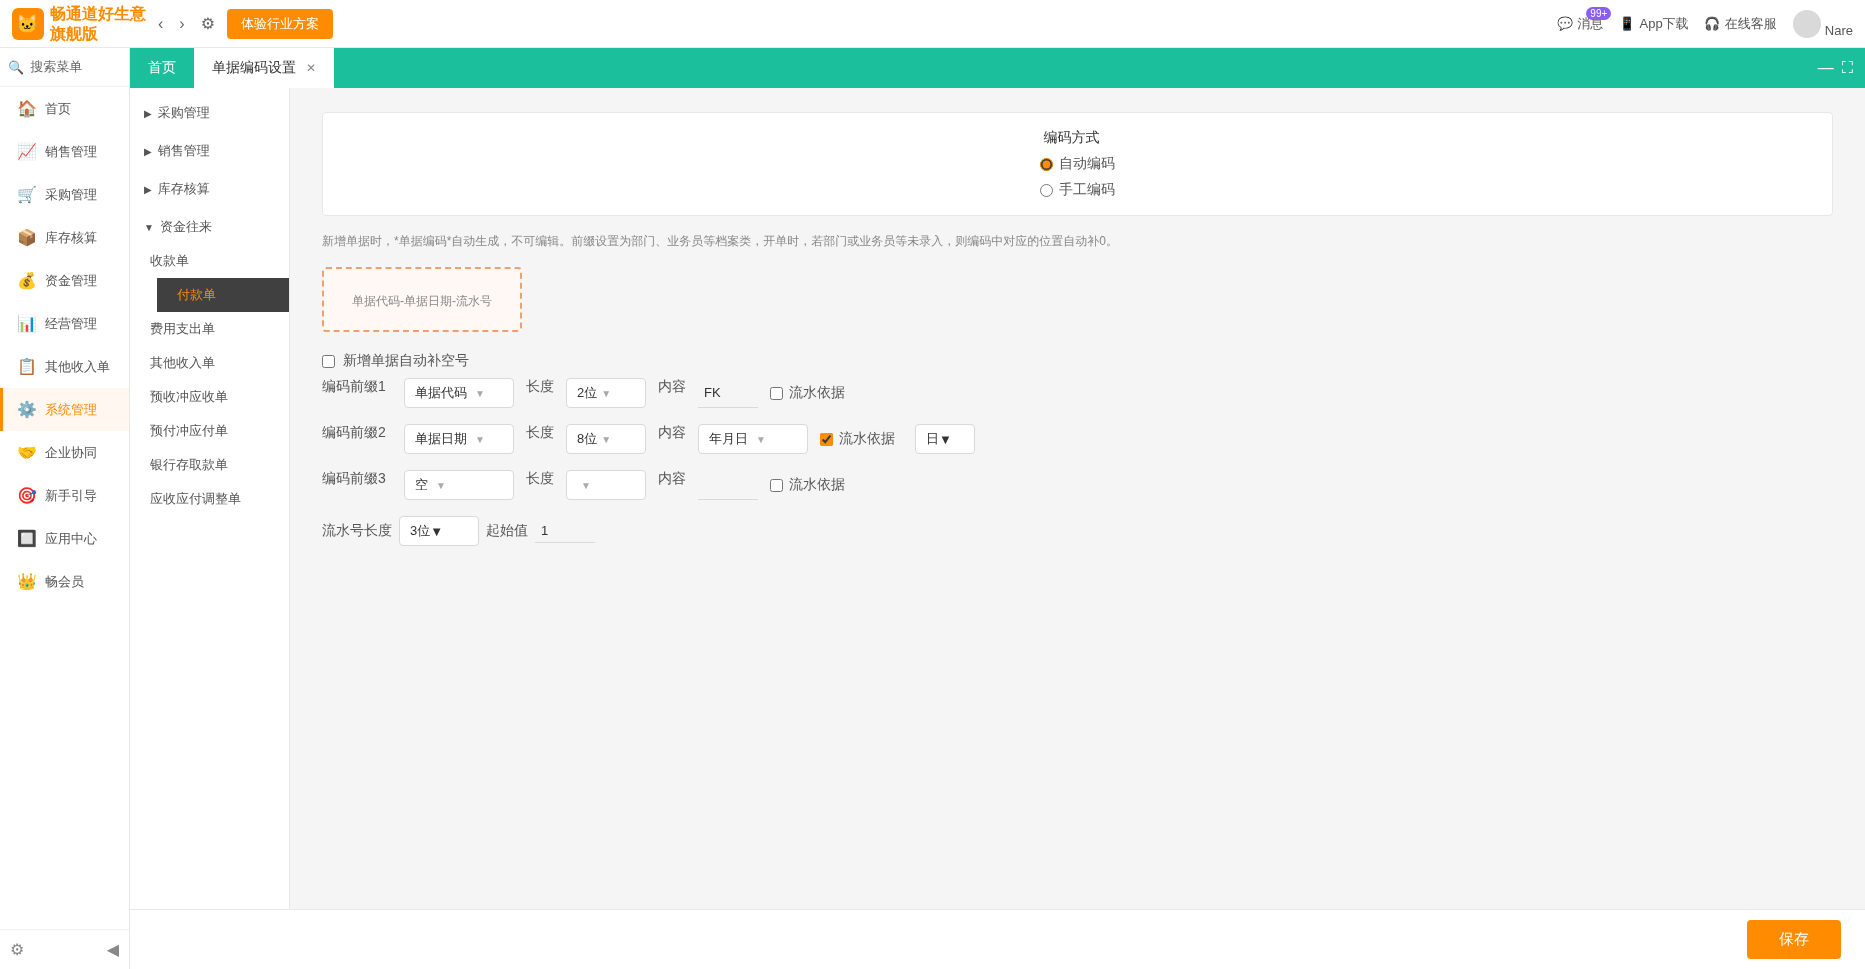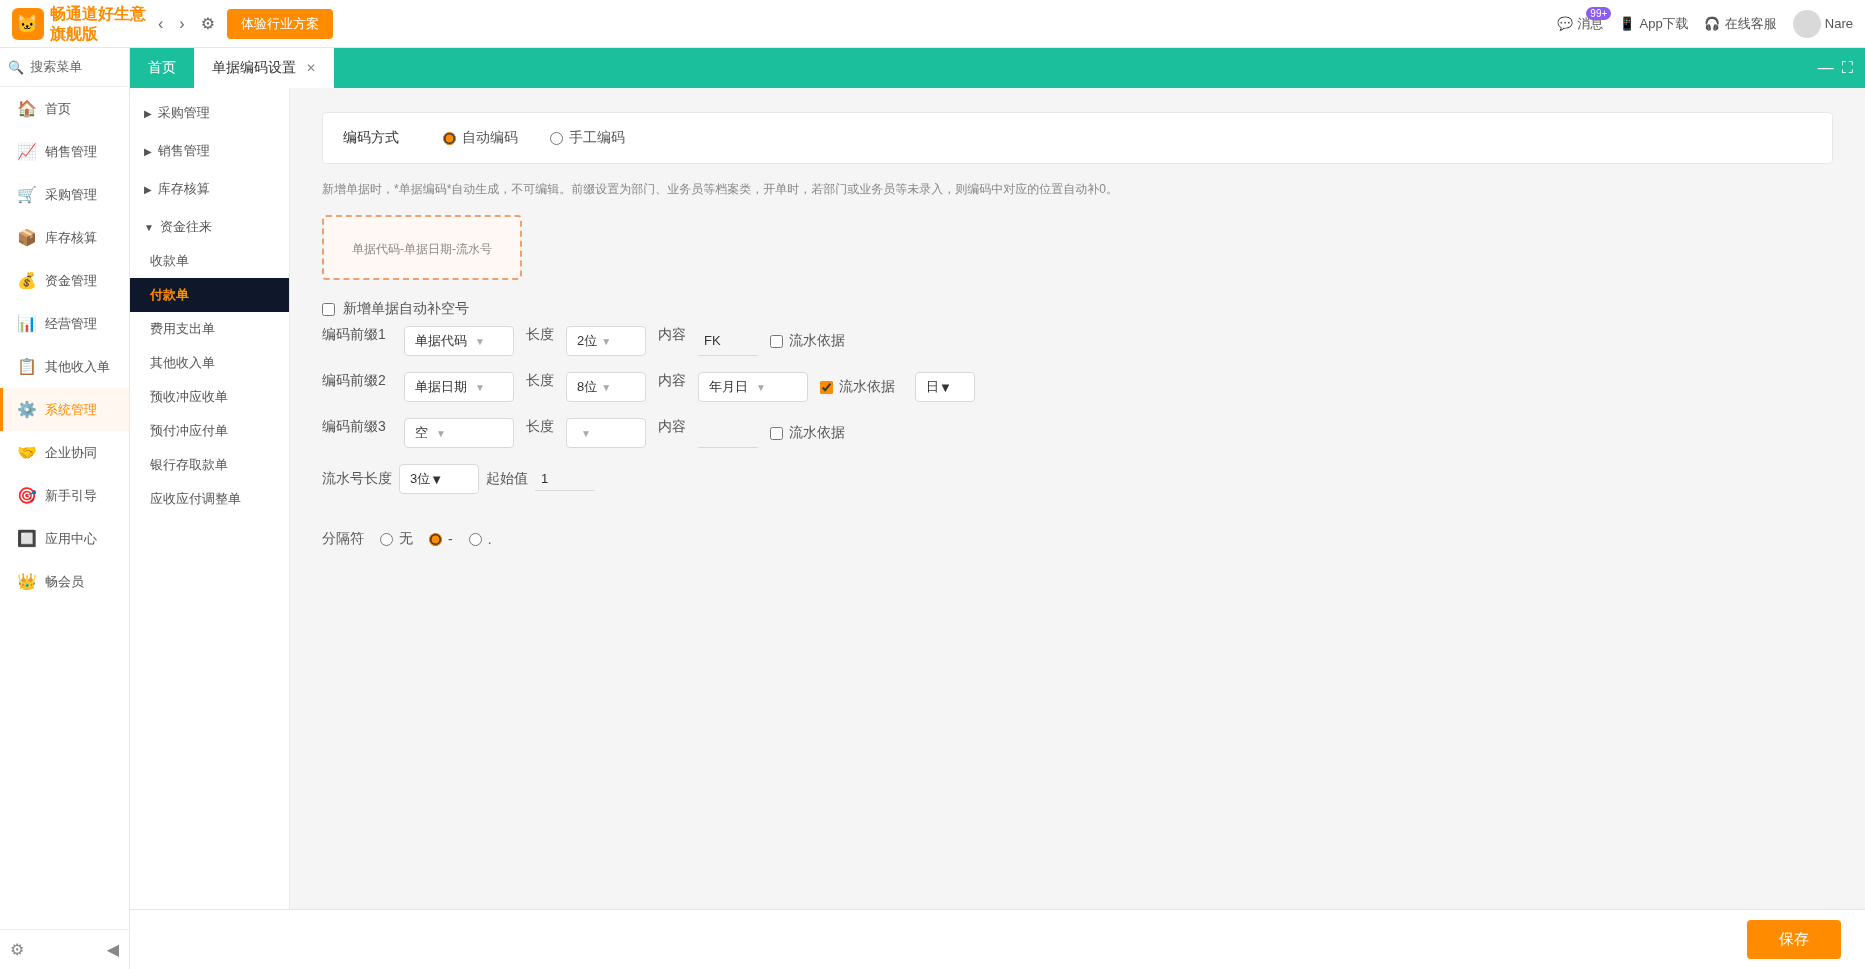--- a/index.html
+++ b/index.html
@@ -21,21 +21,21 @@
     .logo-icon { width: 32px; height: 32px; background: #ff8c00; border-radius: 6px; display: flex; align-items: center; justify-content: center; color: white; font-size: 18px; }
     .logo-text { font-size: 13px; color: #333; line-height: 1.2; }
     .logo-text span { display: block; font-size: 16px; color: #ff8c00; font-weight: bold; }
     .nav-controls { display: flex; align-items: center; gap: 8px; }
     .nav-btn { background: none; border: none; cursor: pointer; color: #666; font-size: 16px; padding: 4px; }
     .settings-btn { background: none; border: none; cursor: pointer; color: #666; font-size: 16px; padding: 4px; }
     .trial-btn { background: #ff8c00; color: white; border: none; border-radius: 4px; padding: 6px 14px; font-size: 13px; cursor: pointer; }
     .top-header-right { display: flex; align-items: center; gap: 16px; font-size: 13px; color: #555; }
     .msg-area { display: flex; align-items: center; gap: 4px; position: relative; cursor: pointer; }
     .badge { background: #8b5cf6; color: white; border-radius: 10px; font-size: 10px; padding: 1px 4px; position: absolute; top: -8px; right: -8px; }
-    .user-area { display: flex; align-items: center; gap: 4px; cursor: pointer; }
+    .user-area { display: flex; align-items: flex-end; gap: 4px; cursor: pointer; }
     .user-avatar { width: 28px; height: 28px; background: #d9d9d9; border-radius: 50%; }
 
     
     .main-layout { display: flex; flex: 1; overflow: hidden; }
 
     
     .sidebar {
       width: 130px;
       background: #fff;
       border-right: 1px solid #e8e8e8;
@@ -72,29 +72,29 @@
 
     
     .page-content { flex: 1; overflow-y: auto; display: flex; background: #f5f5f5; }
 
     
     .sub-menu { width: 160px; background: #fff; flex-shrink: 0; padding: 8px 0; border-right: 1px solid #e8e8e8; }
     .sub-menu-group { margin-bottom: 4px; }
     .sub-menu-header { padding: 8px 14px; font-size: 13px; color: #555; display: flex; align-items: center; gap: 6px; cursor: pointer; }
     .sub-menu-header .arrow { font-size: 10px; }
     .sub-menu-item { padding: 8px 20px; font-size: 13px; color: #555; cursor: pointer; }
-    .sub-menu-item.active { background: #0f172a; color: #ff8c00; font-weight: bold; }
+    .sub-menu-item.active { background: #404040; color: #ff8c00; font-weight: normal; margin-left: 27px; }
 
     
     .form-area { flex: 1; padding: 24px 32px; background: #f5f5f5; }
     .page-title { font-size: 18px; color: #333; font-weight: bold; margin-bottom: 16px; }
 
     
     .section-box { background: #fff; border: 1px solid #e8e8e8; border-radius: 4px; margin-bottom: 16px; padding: 16px 20px; }
-    .radio-group { display: flex; align-items: center; gap: 32px; }
+    .radio-group { display: flex; align-items: center; gap: 8px; flex-direction: column; }
     .radio-label { display: flex; align-items: center; gap: 6px; font-size: 14px; color: #555; cursor: pointer; }
     .radio-label input[type=radio] { accent-color: #ff8c00; cursor: pointer; }
     .section-label { font-size: 14px; color: #333; margin-right: 12px; font-weight: 500; }
 
     
     .info-text { font-size: 12px; color: #888; margin-bottom: 16px; line-height: 1.6; }
 
     
     .code-example-box {
       border: 2px dashed #f0a070;
@@ -404,35 +404,20 @@
           <span class="serial-label">流水号长度</span>
           <div class="serial-select">
             <span>3位</span>
             <span class="arrow">▼</span>
           </div>
           <span class="serial-start-label">起始值</span>
           <input class="serial-start-input" value="1" style="">
         </div>
 
         
-        <div class="separator-row">
-          <span>分隔符</span>
-          <label class="separator-radio">
-            <input type="radio" name="separator" style="">
-            <span>无</span>
-          </label>
-          <label class="separator-radio">
-            <input type="radio" name="separator" checked="" style="">
-            <span>-</span>
-          </label>
-          <label class="separator-radio">
-            <input type="radio" name="separator" style="">
-            <span>.</span>
-          </label>
-        </div>
       </div>
     </div>
 
     <div class="bottom-bar">
       <button class="save-btn">保存</button>
     </div>
   </div>
 </div>
 
 </body></html>

